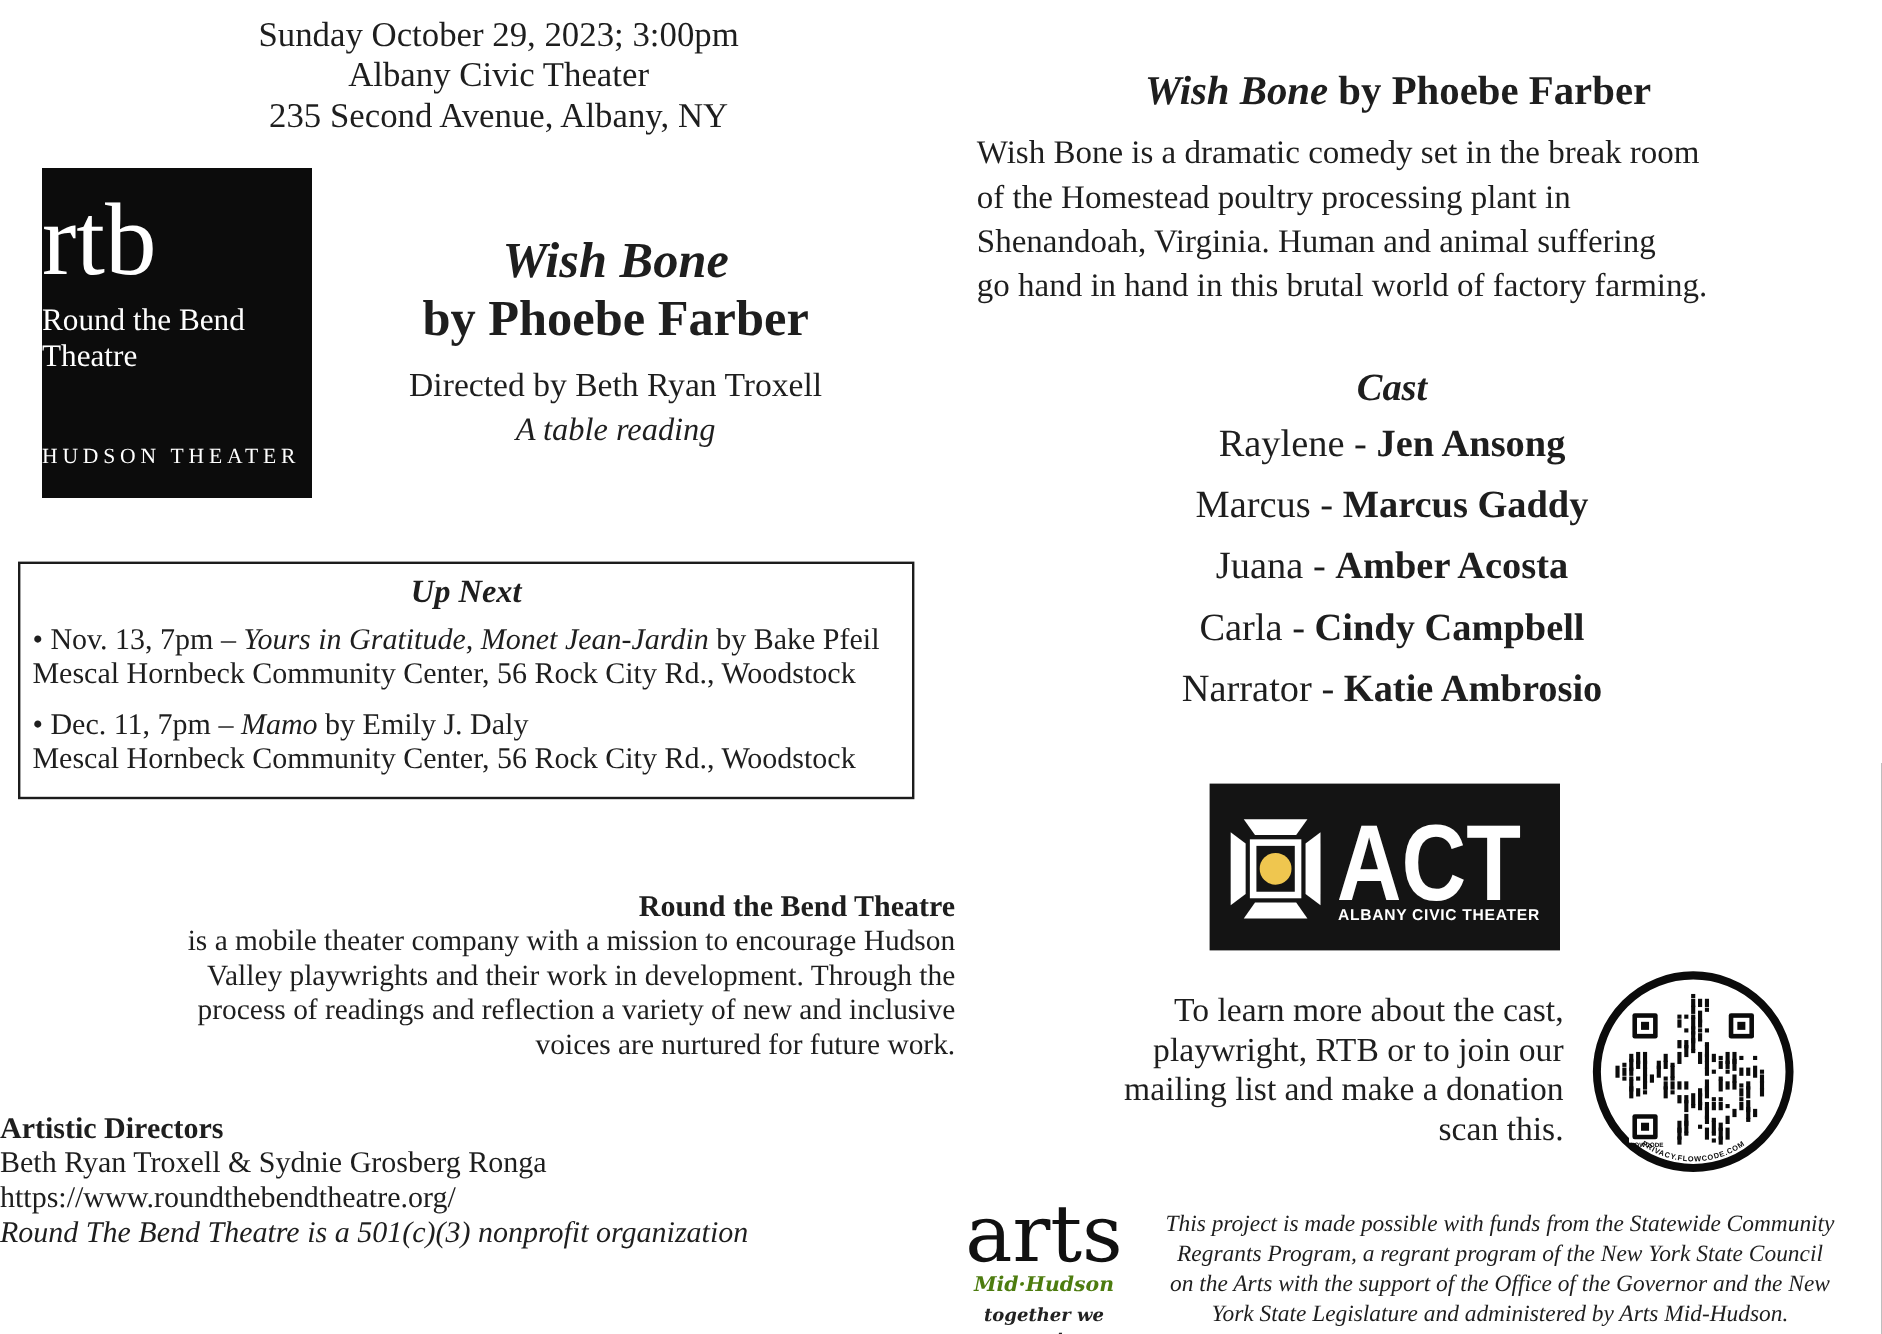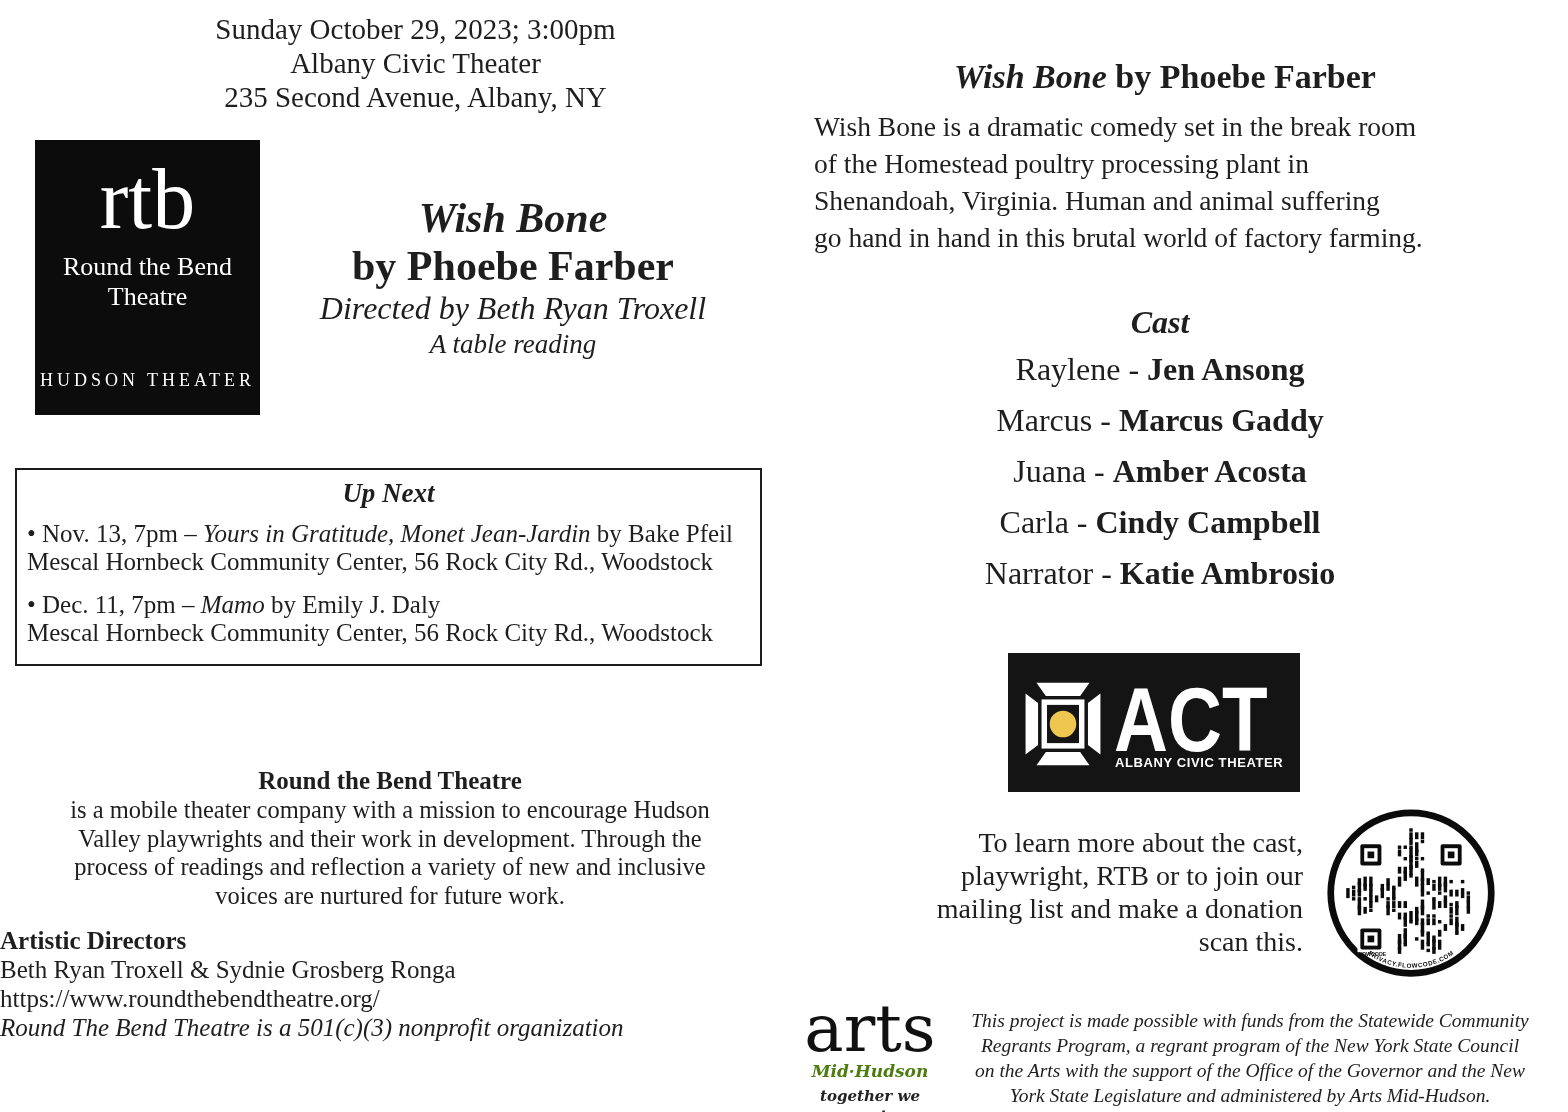--- a/index.html
+++ b/index.html
@@ -6,34 +6,34 @@
   .page{
     position:relative;width:1568px;height:1112px;background:#ffffff;
     font-family:"Liberation Serif","DejaVu Serif",serif;color:#1e1e1e;overflow:hidden;
   }
   .abs{position:absolute;}
   .bold{font-weight:bold;}
   .it{font-style:italic;}
 
   
   .event-block{left:0;top:12px;width:831px;text-align:center;font-size:29px;line-height:34px;}
-  .rtb-logo{left:35px;top:140px;width:225px;height:275px;background:#0c0c0c;color:#fff;text-align:center;}
+  .rtb-logo{left:35px;top:140px;width:225px;height:275px;background:#0c0c0c;color:#fff;text-align:left;}
   .rtb-abbr{position:absolute;left:0;top:16px;width:100%;font-size:86px;line-height:86px;}
   .rtb-name{position:absolute;left:0;top:112px;width:100%;font-size:26px;line-height:30px;}
   .rtb-region{position:absolute;left:0;top:230px;width:100%;font-size:18px;letter-spacing:4px;}
   .title-block{left:270px;top:194px;width:486px;text-align:center;}
   .show-title-1{font-size:42px;line-height:49px;font-weight:bold;font-style:italic;}
   .show-title-2{font-size:42px;line-height:46px;font-weight:bold;}
-  .show-sub-1{font-size:32px;line-height:38px;font-style:italic;}
+  .show-sub-1{font-size:28px;line-height:38px;margin-top:14px;}
   .show-sub-2{font-size:27px;line-height:34px;font-style:italic;}
   .upnext-box{left:15px;top:468px;width:723px;height:170px;border:2.5px solid #1c1c1c;padding:6px 10px 18px 10px;}
   .upnext-heading{text-align:center;font-size:27px;line-height:34px;font-weight:bold;font-style:italic;margin-bottom:10px;}
   .upnext-item{font-size:25px;line-height:28px;margin-top:0;}
   .upnext-item + .upnext-item{margin-top:15px;}
-  .about-block{left:0;top:741px;width:780px;text-align:center;margin-top:25px;}
+  .about-block{left:16px;top:741px;width:780px;text-align:right;}
   .about-heading{font-size:25px;line-height:30px;font-weight:bold;}
   .about-line{font-size:24.5px;line-height:28.5px;}
   .directors-block{left:0;top:926px;width:780px;text-align:left;}
   .directors-heading{font-size:25px;line-height:29px;font-weight:bold;}
   .directors-line{font-size:25px;line-height:29px;}
 
   
   .syn-title{left:790px;top:56px;width:750px;text-align:center;font-size:34px;line-height:42px;font-weight:bold;}
   .syn-body{left:814px;top:108px;width:724px;font-size:27.5px;line-height:37px;}
   .cast-block{left:860px;top:300px;width:600px;text-align:center;}

